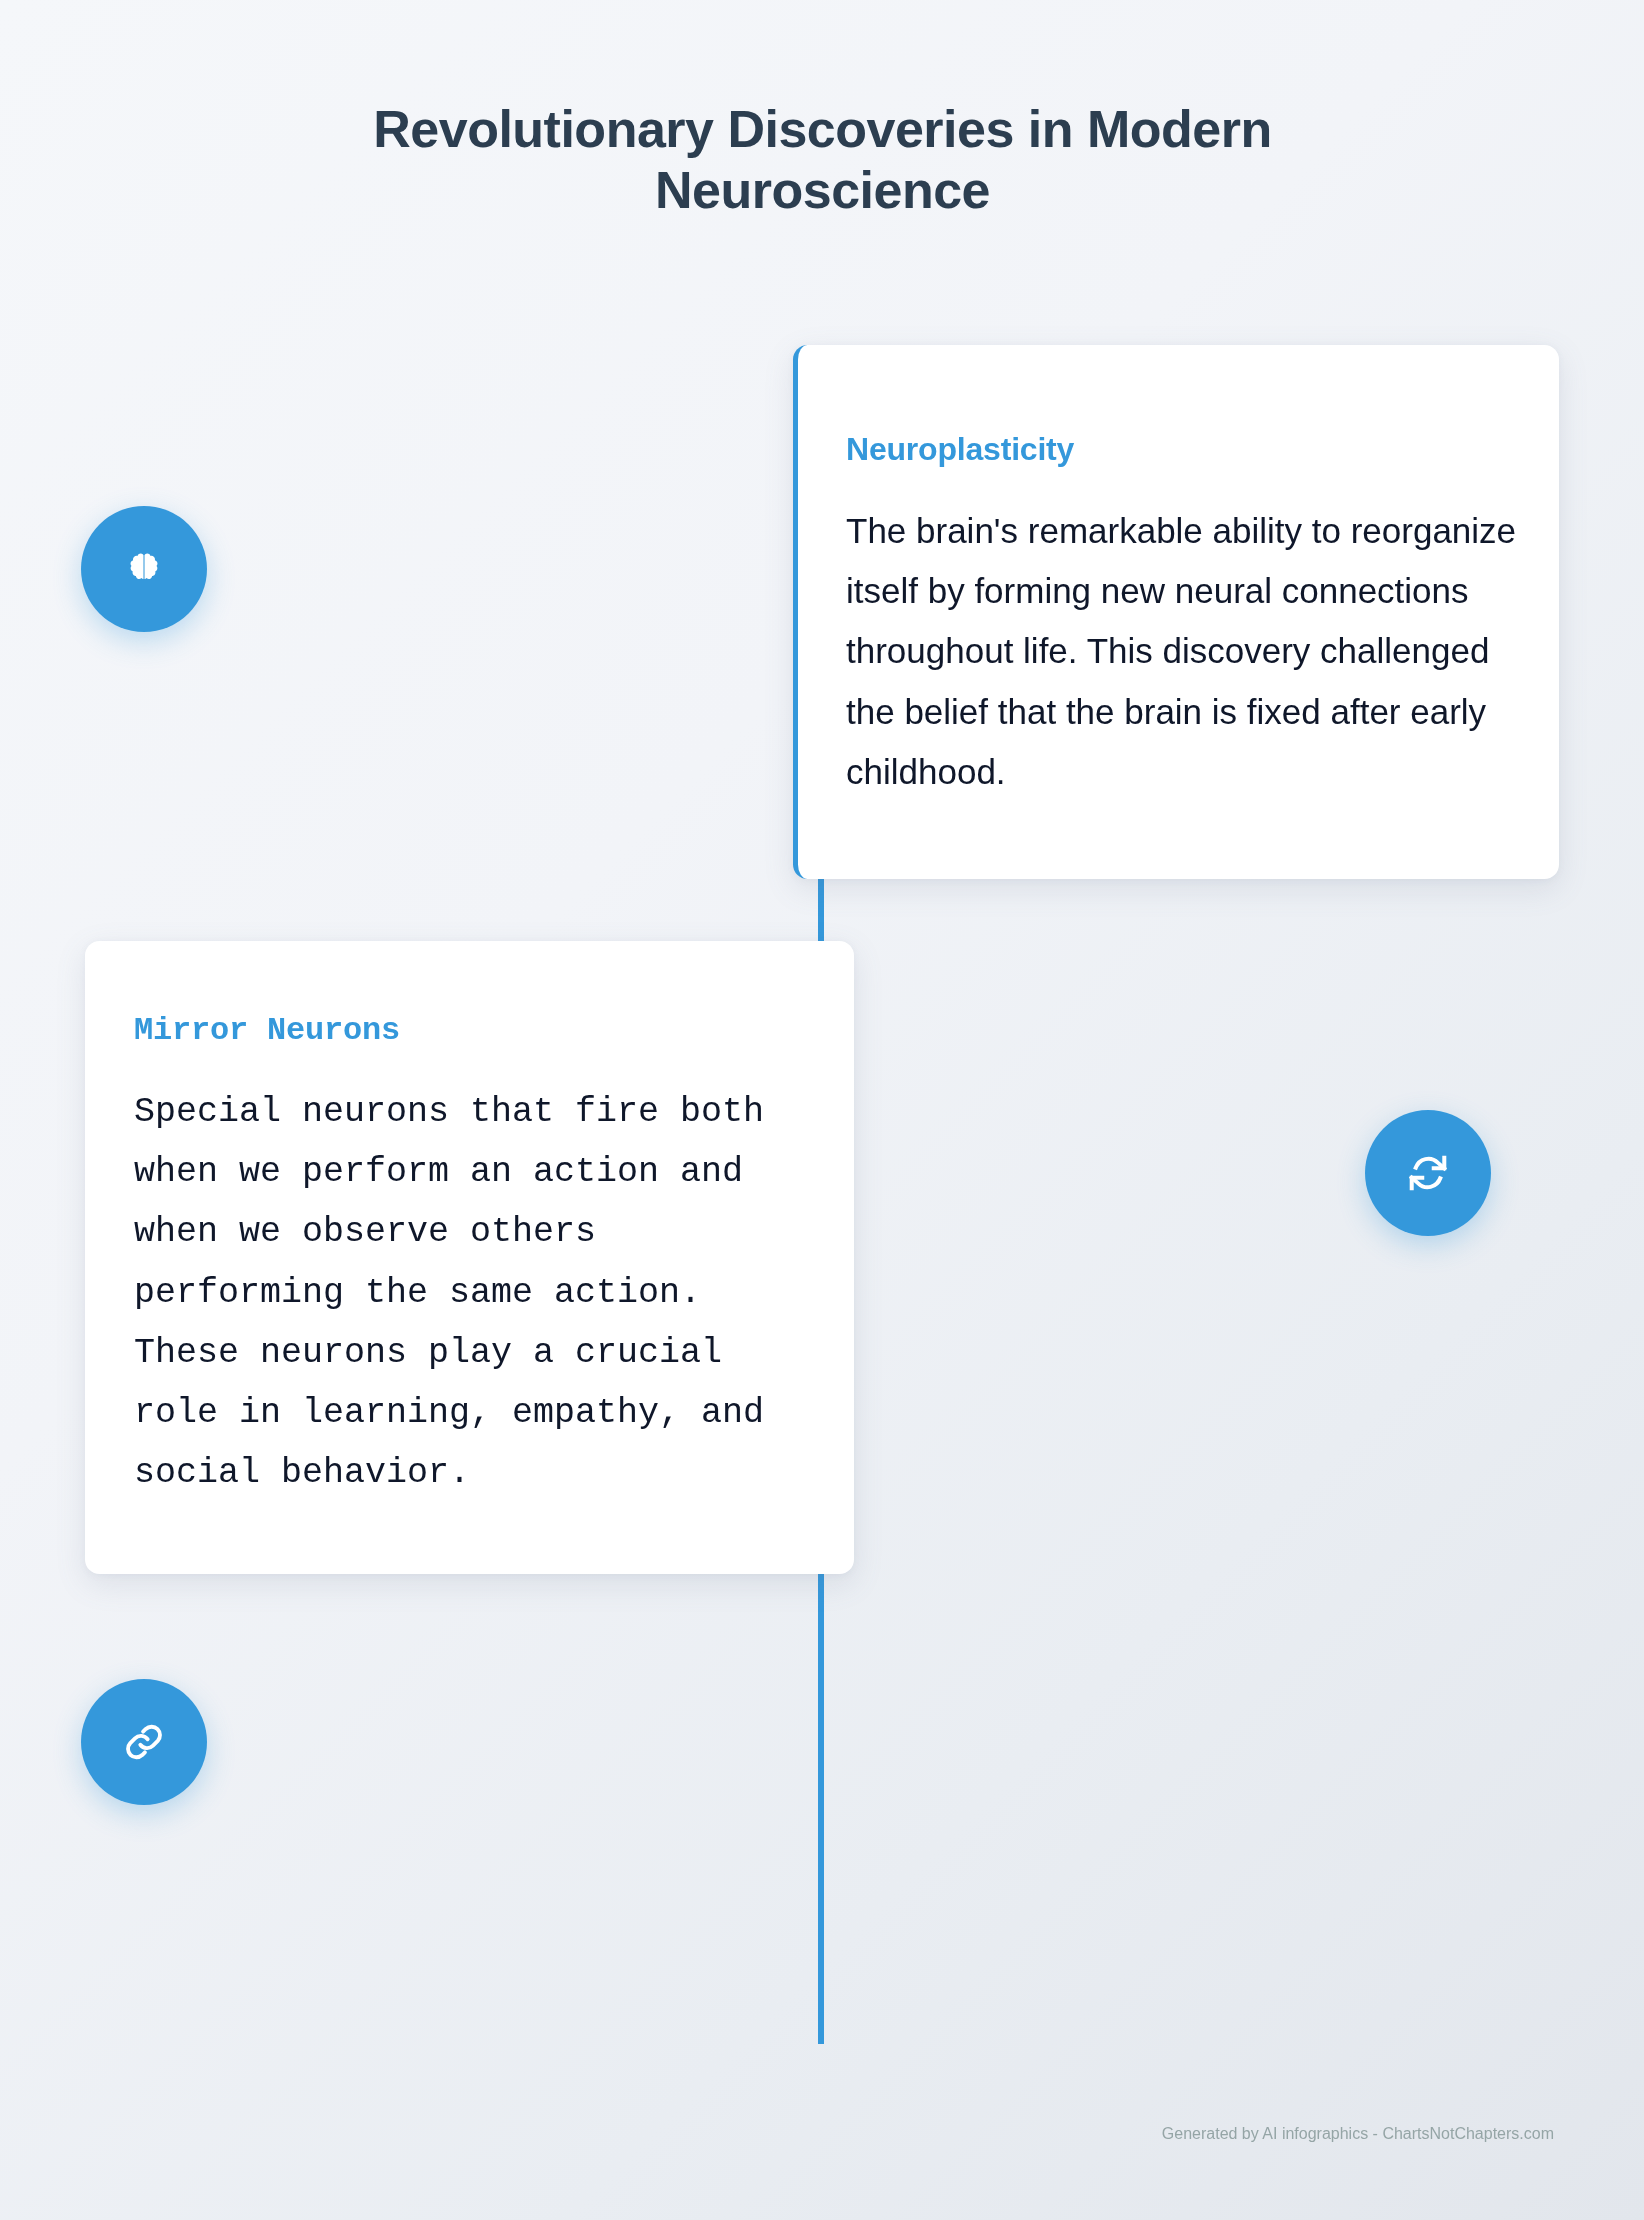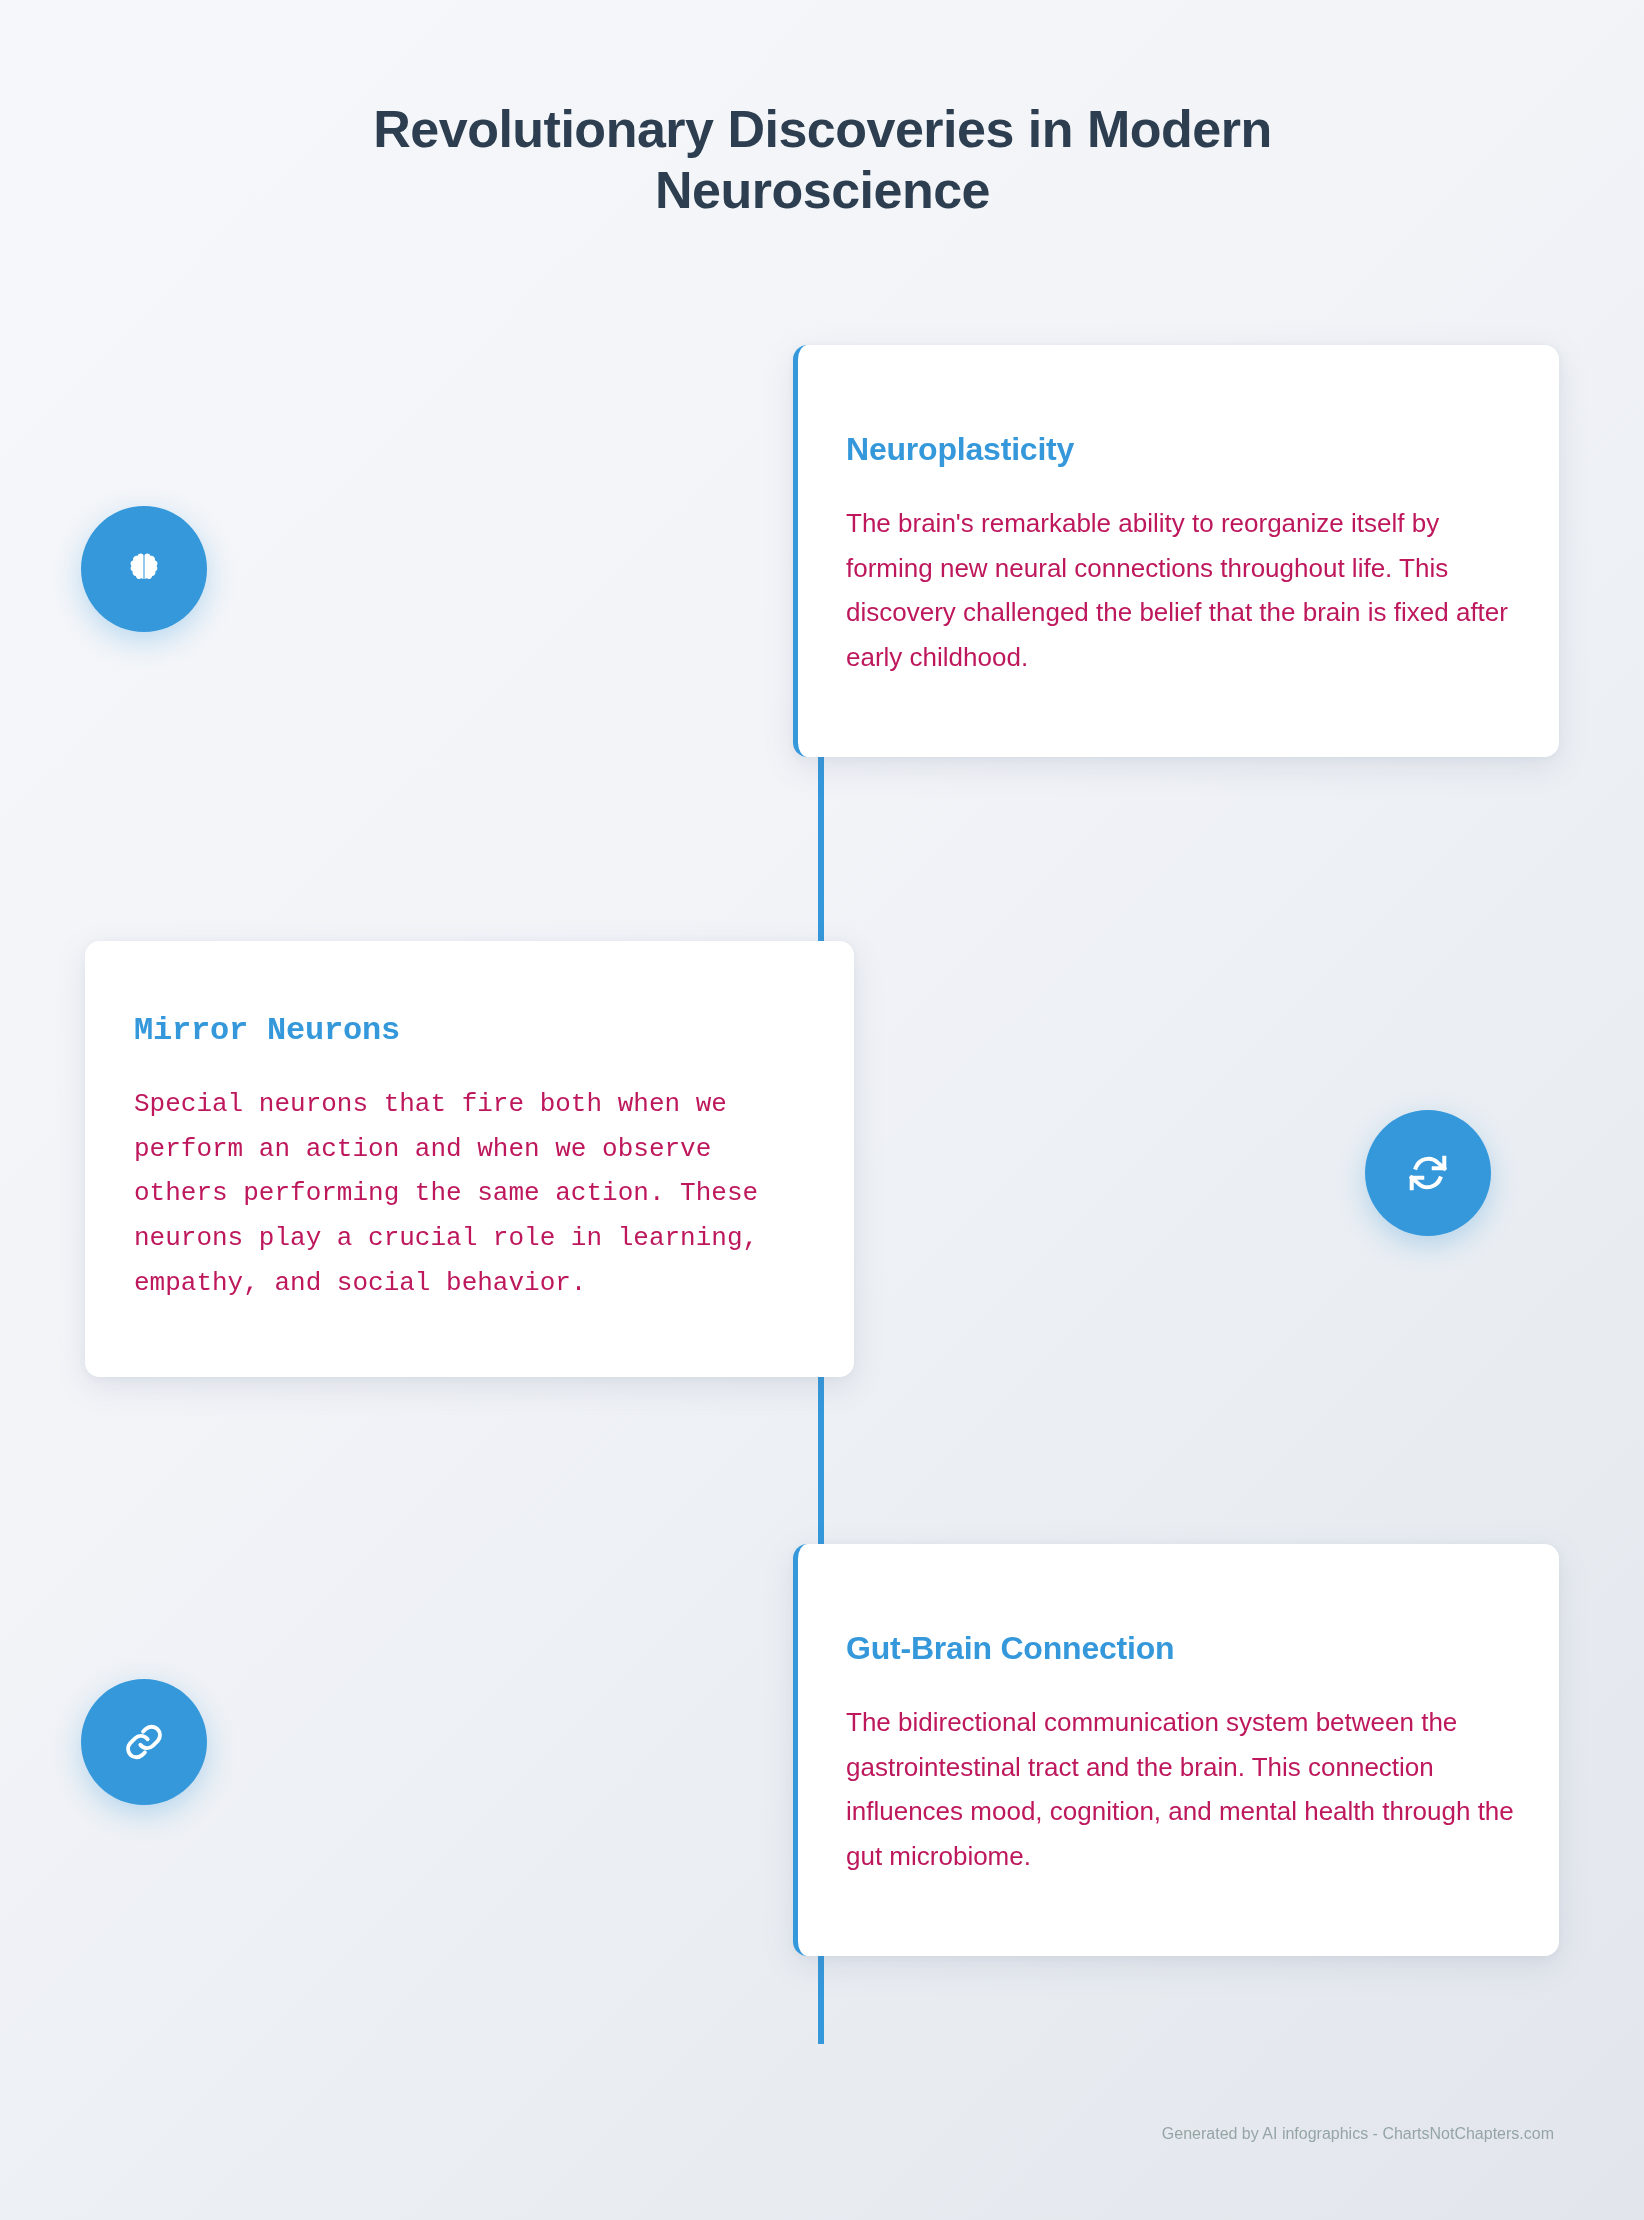--- a/index.html
+++ b/index.html
@@ -73,23 +73,23 @@
   }
 
   .card-title {
     font-size: 32px;
     font-weight: bold;
     color: #3498db;
     margin-bottom: 33px;
     letter-spacing: -0.2px;
   }
   .card-body {
-    font-size: 26px;
+    font-size: 35px;
     line-height: 1.72;
-    color: #be185d;
+    color: #0f172a;
   }
 
   
   #card-0 { left: 793px;  top: 345px;  width: 766px; }
   #card-1 { left: 85px;   top: 941px; width: 769px; }
   #card-2 { left: 793px;  top: 1544px; width: 766px; }
 
   
   .icon-circle {
     position: absolute;
@@ -136,26 +136,20 @@
     </div>
   </div>
 
   <div class="card left" id="card-1">
     <div class="card-inner">
       <div class="card-title">Mirror Neurons</div>
       <div class="card-body">Special neurons that fire both when we perform an action and when we observe others performing the same action. These neurons play a crucial role in learning, empathy, and social behavior.</div>
     </div>
   </div>
 
-  <div class="card right" id="card-2">
-    <div class="card-inner">
-      <div class="card-title">Gut-Brain Connection</div>
-      <div class="card-body">The bidirectional communication system between the gastrointestinal tract and the brain. This connection influences mood, cognition, and mental health through the gut microbiome.</div>
-    </div>
-  </div>
 
   <div class="icon-circle" id="icon-0">
     <span>
       <svg width="40" height="40" viewBox="0 0 24 24" fill="#ffffff" aria-hidden="true">
         <path d="M11.3 3.1c-.75-.6-1.9-.55-2.6.12-.27.25-.46.57-.57.91-.76-.2-1.6.02-2.15.62-.5.54-.68 1.27-.53 1.95-.72.23-1.3.83-1.47 1.61-.16.73.07 1.46.55 1.96-.43.45-.63 1.1-.5 1.74.14.68.62 1.21 1.23 1.44-.21.6-.14 1.29.23 1.85.38.57 1 .89 1.64.91.07.67.46 1.29 1.1 1.6.76.37 1.64.2 2.21-.35.31.34.75.56 1.25.58V3.6c-.13-.18-.27-.35-.44-.49z"></path>
         <path d="M12.7 3.1c.75-.6 1.9-.55 2.6.12.27.25.46.57.57.91.76-.2 1.6.02 2.15.62.5.54.68 1.27.53 1.95.72.23 1.3.83 1.47 1.61.16.73-.07 1.46-.55 1.96.43.45.63 1.1.5 1.74-.14.68-.62 1.21-1.23 1.44.21.6.14 1.29-.23 1.85-.38.57-1 .89-1.64.91-.07.67-.46 1.29-1.1 1.6-.76.37-1.64.2-2.21-.35-.31.34-.75.56-1.25.58V3.6c.13-.18.27-.35.44-.49z"></path>
       </svg>
     </span>
   </div>
 

